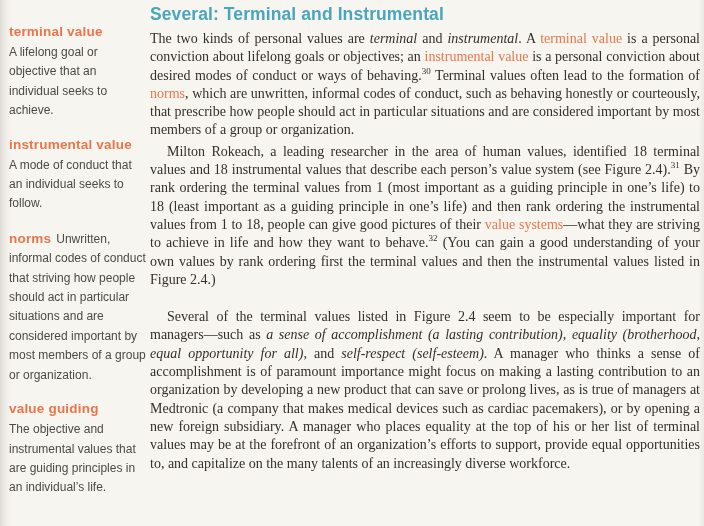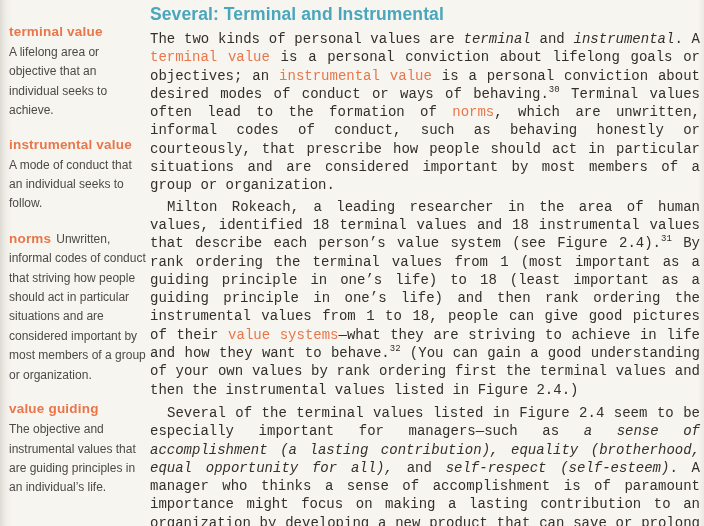--- a/index.html
+++ b/index.html
@@ -44,45 +44,45 @@
   h1.section-heading {
     font-family: "Liberation Sans", sans-serif;
     font-weight: bold;
     font-size: 17.5px;
     line-height: 22px;
     color: #4aa6bc;
     margin: 0 0 5px 0;
     letter-spacing: 0.1px;
   }
   .body-paragraphs p {
-    font-family: Liberation Mono, monospace;
+    font-family: Liberation Serif, serif;
     font-size: 14px;
     line-height: 18.3px;
     color: #332f2a;
     text-align: justify;
     margin: 0 0 3px 0;
   }
   .body-paragraphs p.indent { text-indent: 17px; }
-  .body-paragraphs p:last-child { margin-top: 5px; }
+  .body-paragraphs p:last-child { margin-top: 19px; }
   .run-i { font-style: italic; }
   .run-o { color: #e9764a; }
   sup.fn {
     font-size: 9px;
     line-height: 0;
     vertical-align: super;
   }
 </style>
 </head>
 <body>
 
 <div class="page">
 
   <aside class="sidebar">
     <div id="sidebar-entries">
-        <div class="entry"><span class="term">terminal value</span><span class="def">A lifelong area or objective that an individual seeks to achieve.</span></div>
+        <div class="entry"><span class="term">terminal value</span><span class="def">A lifelong goal or objective that an individual seeks to achieve.</span></div>
         <div class="entry"><span class="term">instrumental value</span><span class="def">A mode of conduct that an individual seeks to follow.</span></div>
         <div class="entry inline"><span class="term">norms</span><span class="def">Unwritten, informal codes of conduct that striving how people should act in particular situations and are considered important by most members of a group or organization.</span></div>
         <div class="entry"><span class="term">value guiding</span><span class="def">The objective and instrumental values that are guiding principles in an individual’s life.</span></div>
       </div>
   </aside>
 
   <section class="main">
     <h1 class="section-heading">Several: Terminal and Instrumental</h1>
     <div class="body-paragraphs" id="body-paragraphs">
         <p><span>The two kinds of personal values are </span><span class="run-i">terminal</span><span> and </span><span class="run-i">instrumental</span><span>. A </span><span class="run-o">terminal value</span><span> is a personal conviction about lifelong goals or objectives; an </span><span class="run-o">instrumental value</span><span> is a personal conviction about desired modes of conduct or ways of behaving.</span><sup class="fn">30</sup><span> Terminal values often lead to the formation of </span><span class="run-o">norms</span><span>, which are unwritten, informal codes of conduct, such as behaving honestly or courteously, that prescribe how people should act in particular situations and are considered important by most members of a group or organization.</span></p>

